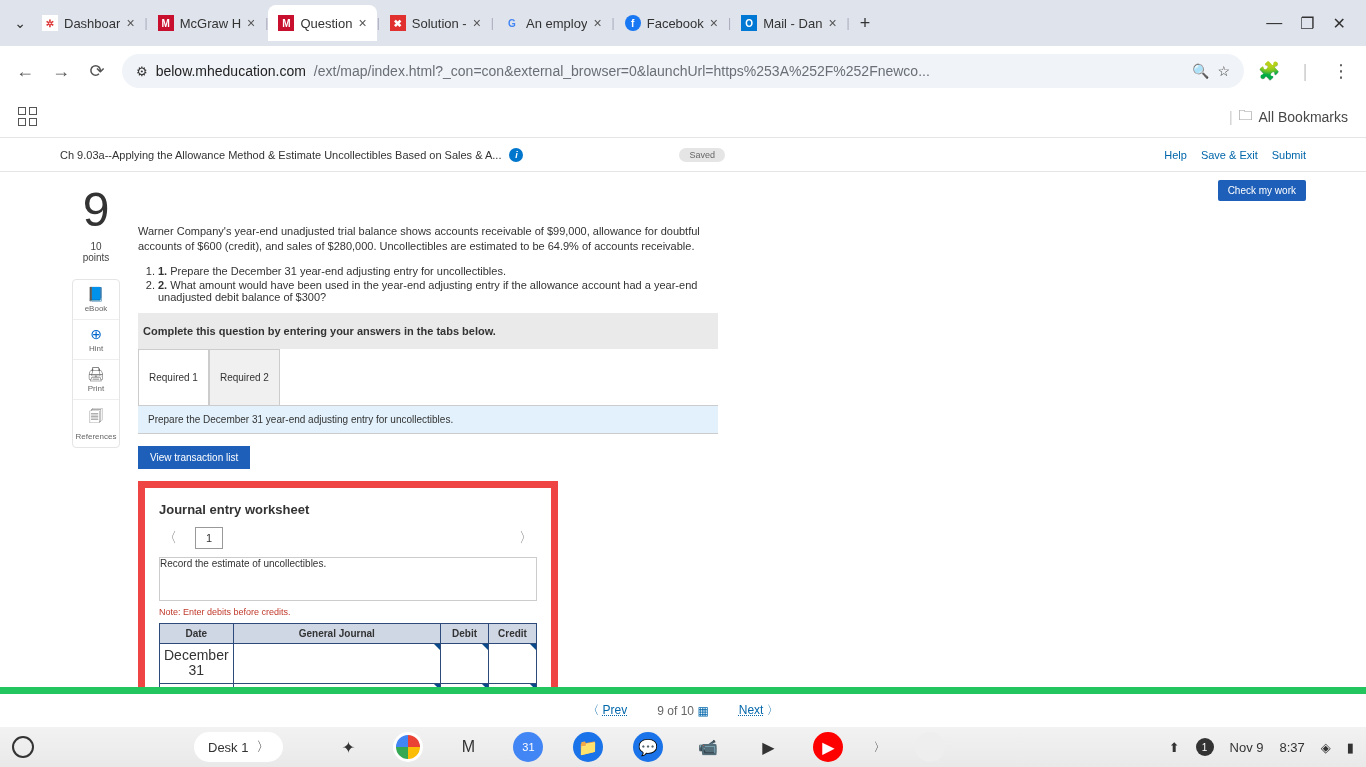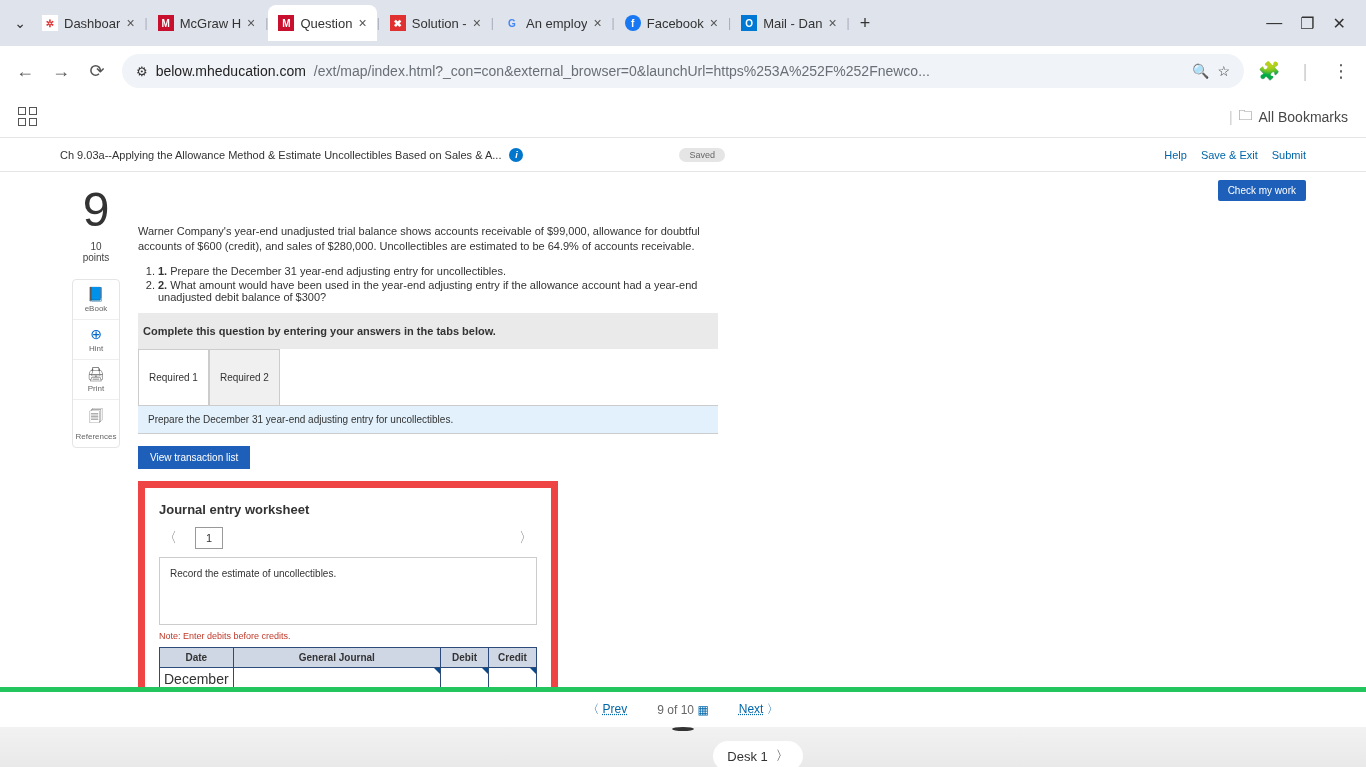--- a/index.html
+++ b/index.html
@@ -56,40 +56,40 @@
 .req-tab { border: 1px solid #ccc; border-bottom: none; padding: 22px 10px; font-size: 10px; background: #f0f0f0; }
 .req-tab.active { background: #fff; }
 .tab-desc { background: #e2f1fb; padding: 8px 10px; font-size: 10px; max-width: 580px; border-bottom: 1px solid #ccc; }
 .view-trans { background: #1e5fb9; color: #fff; font-size: 10px; padding: 6px 12px; display: inline-block; margin: 12px 0; }
 
 .journal-box { border: 7px solid #ef4444; max-width: 420px; padding: 14px 14px 8px 14px; }
 .journal-title { font-size: 13px; font-weight: bold; margin-bottom: 10px; }
 .journal-nav { display: flex; align-items: center; justify-content: space-between; margin-bottom: 8px; }
 .jnav-arrow { color: #888; font-size: 14px; padding: 0 4px; }
 .jnum-box { border: 1px solid #999; padding: 4px 10px; font-size: 11px; margin-left: 14px; }
-.journal-desc { border: 1px solid #ccc; padding: 10px; font-size: 10px; height: 68px; margin-bottom: 6px; }
+.journal-desc { border: 1px solid #ccc; font-size: 10px; height: 44px; margin-bottom: 6px; }
 .debit-note { font-size: 9px; color: #c0392b; margin-bottom: 6px; }
 
 .je-table { border-collapse: collapse; width: 100%; font-size: 10px; }
 .je-table th { background: #cfd7e5; border: 1px solid #2c4a7a; padding: 4px; font-weight: bold; }
 .je-table td { border: 1px solid #2c4a7a; padding: 4px; height: 18px; text-align: center; }
 .je-table .date-col { width: 52px; }
 .je-table .acct-col { width: auto; }
 .je-table .amt-col { width: 48px; }
 .cell-flag { position: relative; }
 .cell-flag::after { content: ""; position: absolute; top: 0; right: 0; border-left: 6px solid transparent; border-top: 6px solid #0b4a8a; }
 
 
-.footer-nav { position: fixed; bottom: 40px; left: 0; right: 0; height: 40px; background: #fff; border-top: 5px solid #22c55e; display: flex; align-items: center; justify-content: center; gap: 30px; font-size: 12px; }
+.footer-nav { position: fixed; bottom: 40px; left: 0; right: 0; height: 40px; background: #fff; border-top: 7px solid #22c55e; display: flex; align-items: center; justify-content: center; gap: 30px; font-size: 12px; }
 .footer-nav a { color: #0066aa; text-decoration: none; }
 .q-of { color: #666; }
 .mh-logo { position: fixed; bottom: 48px; left: 60px; width: 28px; height: 28px; background: #c8102e; color: #fff; font-size: 7px; display: flex; align-items: center; justify-content: center; text-align: center; line-height: 1; }
 
 
-.taskbar { position: fixed; bottom: 0; left: 0; right: 0; height: 40px; background: linear-gradient(#f2f2f2, #e9e9e9); display: flex; align-items: center; padding: 0 12px; gap: 10px; flex-direction: column; }
+.taskbar { position: fixed; bottom: 0; left: 0; right: 0; height: 40px; background: linear-gradient(#f2f2f2, #e9e9e9); display: flex; align-items: center; padding: 0 12px; gap: 10px; }
 .tb-circle { width: 22px; height: 22px; border: 2px solid #333; border-radius: 50%; }
 .desk-pill { background: #fff; border-radius: 16px; padding: 6px 14px; font-size: 13px; display: flex; align-items: center; gap: 8px; margin-left: 150px; }
 .tb-icons { display: flex; gap: 30px; margin-left: 40px; align-items: center; }
 .tb-icon { width: 30px; height: 30px; border-radius: 50%; display: flex; align-items: center; justify-content: center; font-size: 16px; }
 .tb-right { margin-left: auto; display: flex; align-items: center; gap: 16px; font-size: 13px; }
 .badge-circ { background: #333; color: #fff; border-radius: 50%; width: 18px; height: 18px; display: inline-flex; align-items: center; justify-content: center; font-size: 10px; }
 </style>
 </head>
 <body>
 

